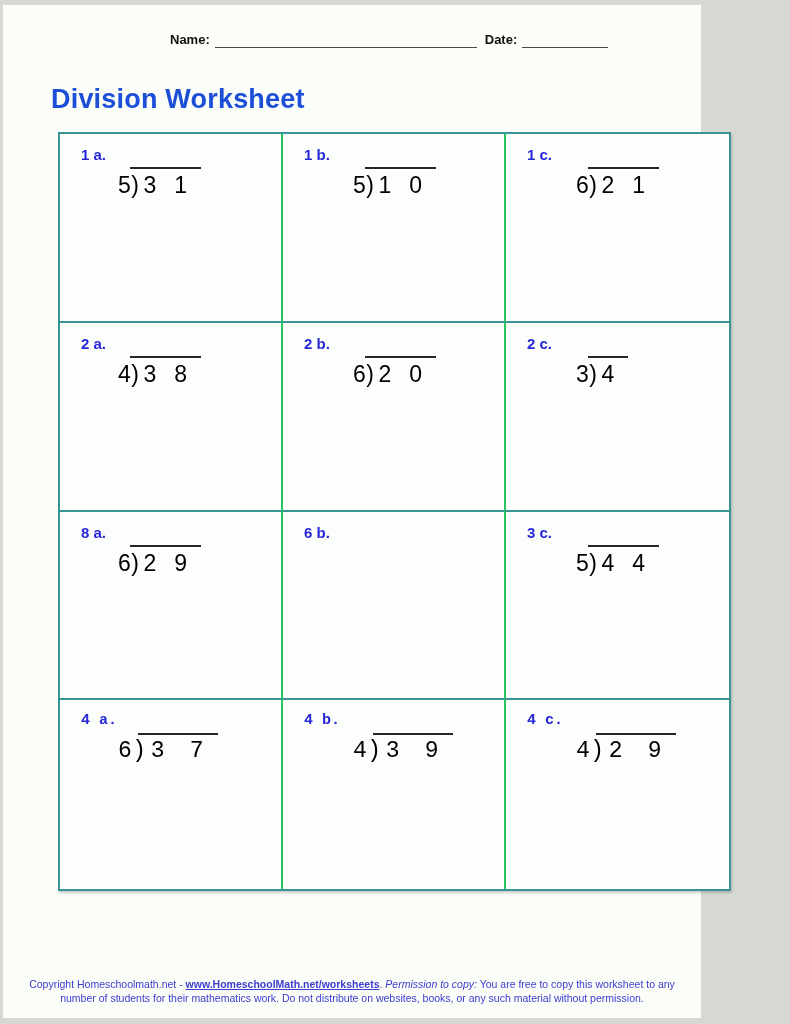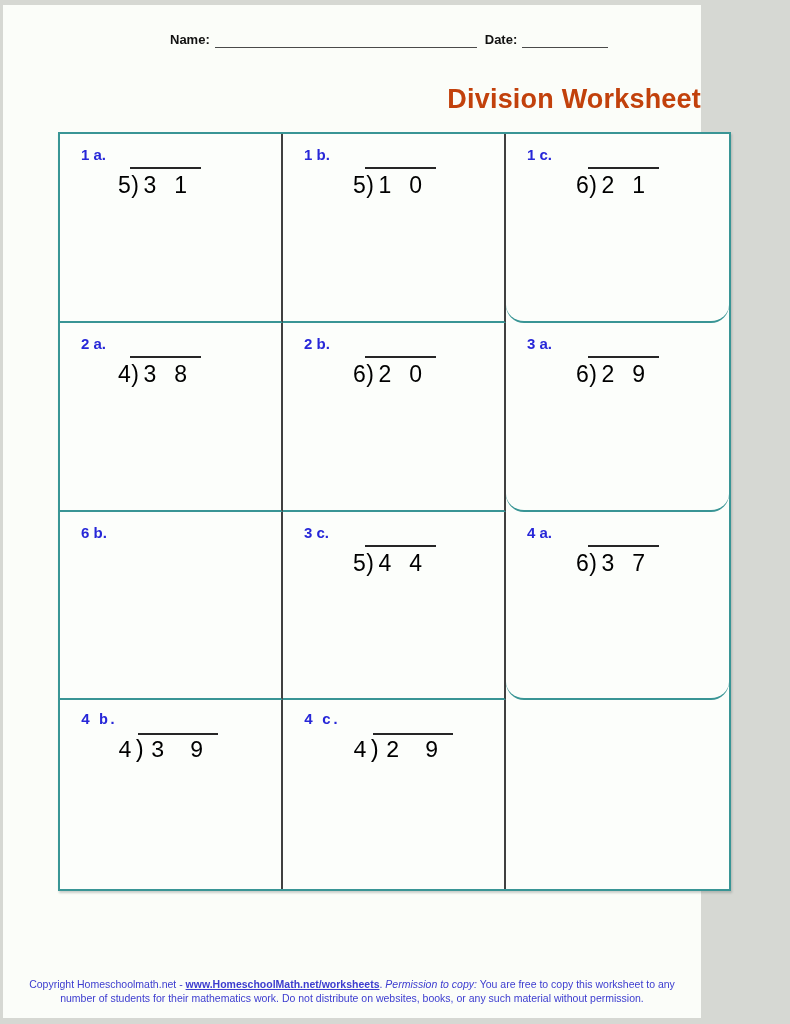--- a/index.html
+++ b/index.html
@@ -44,49 +44,50 @@
   }
   .blank.name { width: 262px; }
   .blank.date { width: 86px; margin-right: 0; }
   
   .title {
     position: absolute;
     top: 79px;
     left: 0;
     width: 100%;
     margin: 0;
-    text-align: right;
+    text-align: left;
     font-size: 27px;
     font-weight: bold;
-    color: #c2410c;
+    color: #1d4ed8;
     letter-spacing: 0.2px;
+    padding-left: 48px;
   }
   
   .grid {
     position: absolute;
     left: 55px;
     top: 127px;
     width: 673px;
     height: 759px;
     box-sizing: border-box;
     border: 2px solid #399595;
     background: #fcfefb;
     display: grid;
     grid-template-columns: repeat(3, 1fr);
     grid-template-rows: repeat(4, 1fr);
     box-shadow: 1px 2px 2px rgba(110, 120, 115, 0.35);
   }
   .cell {
     box-sizing: border-box;
-    border-right: 2px solid #404040;
+    border-right: 2px solid #22c55e;
     border-bottom: 2px solid #399595;
     padding: 12px 0 0 21px;
     overflow: hidden;
   }
-  .cell:nth-child(3n) { border-right: none; border-radius: 18px; }
+  .cell:nth-child(3n) { border-right: none; }
   .cell:nth-child(n+10) { border-bottom: none; font-family: Liberation Mono, monospace; }
   .plabel {
     font-size: 15px;
     font-weight: bold;
     color: #2727d8;
     line-height: 18px;
   }
   .division {
     margin: 3px 0 0 37px;
     font-size: 23px;
@@ -152,21 +153,25 @@
     </div>
     <div class="cell">
       <div class="plabel">2 a.</div>
       <div class="division"><span class="divisor">4</span><span class="dividend">3 8</span></div>
     </div>
     <div class="cell">
       <div class="plabel">2 b.</div>
       <div class="division"><span class="divisor">6</span><span class="dividend">2 0</span></div>
     </div>
     <div class="cell">
-      <div class="plabel">3 a.</div>
+      <div class="plabel">2 c.</div>
+      <div class="division"><span class="divisor">3</span><span class="dividend">4</span></div>
+    </div>
+    <div class="cell">
+      <div class="plabel">8 a.</div>
       <div class="division"><span class="divisor">6</span><span class="dividend">2 9</span></div>
     </div>
     <div class="cell">
       <div class="plabel">6 b.</div>
     </div>
     <div class="cell">
       <div class="plabel">3 c.</div>
       <div class="division"><span class="divisor">5</span><span class="dividend">4 4</span></div>
     </div>
     <div class="cell">

